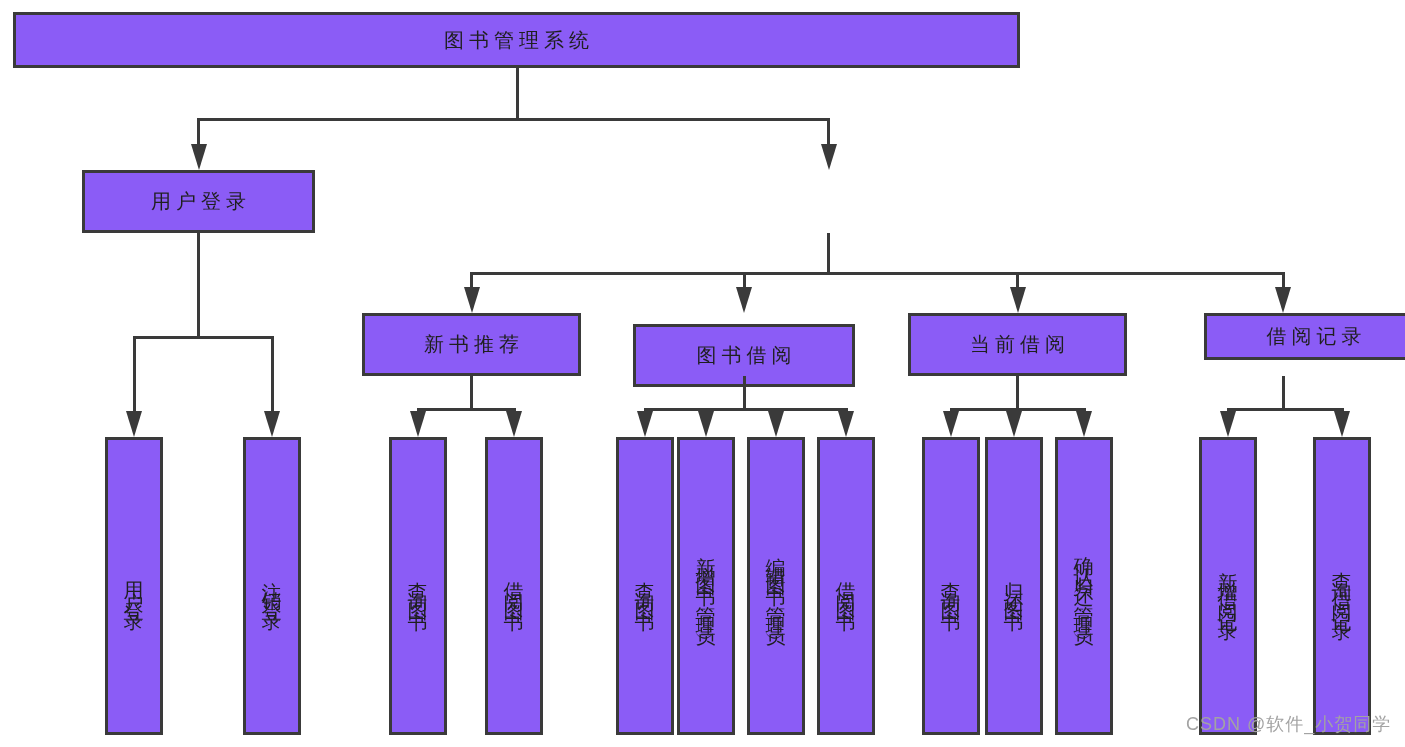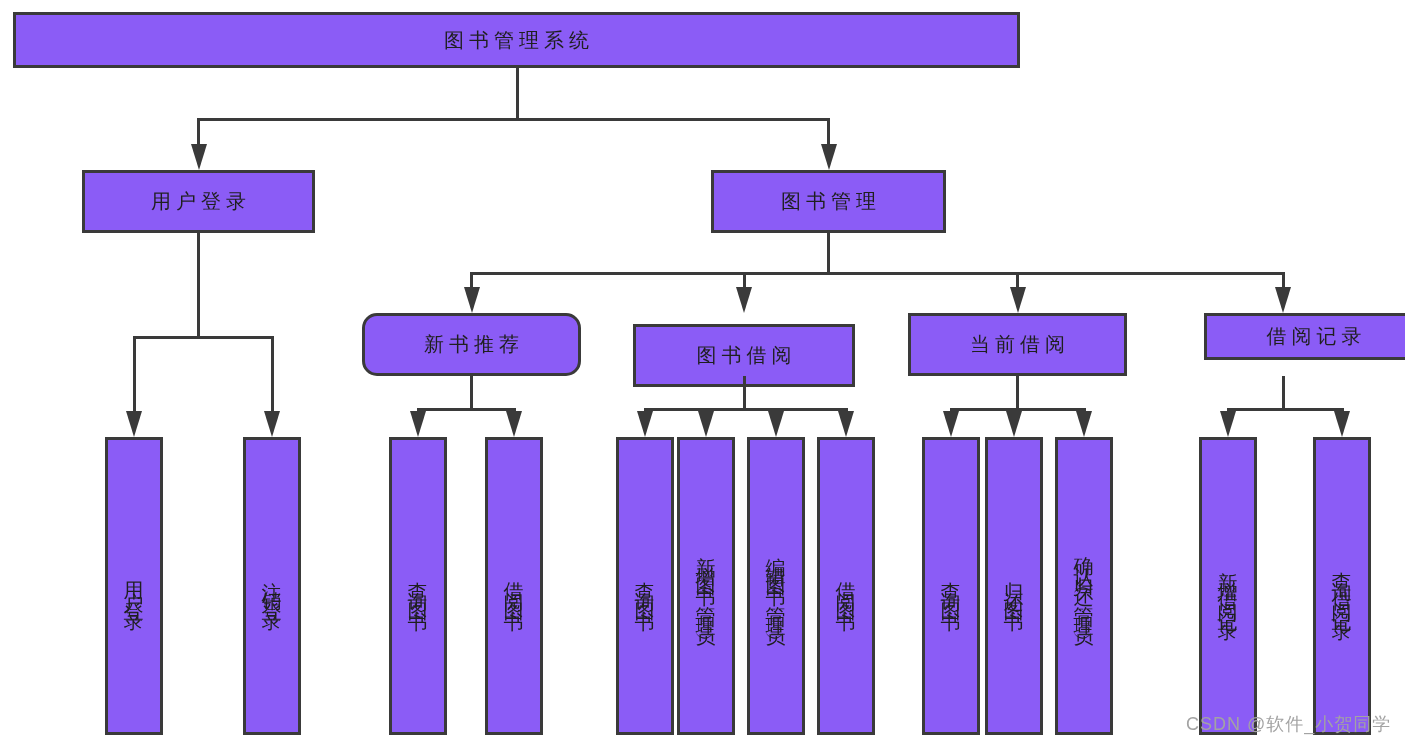--- a/index.html
+++ b/index.html
@@ -68,43 +68,40 @@
   <div class="vl" style="left:515.5px;top:68px;height:50px;"></div>
   <div class="hl" style="left:197px;top:118px;width:633px;"></div>
   <div class="vl" style="left:197px;top:118px;height:28px;"></div>
   <div class="ar" style="left:190.5px;top:144px;"></div>
   <div class="vl" style="left:827px;top:118px;height:28px;"></div>
   <div class="ar" style="left:820.5px;top:144px;"></div>
 
   <div class="box" style="left:82px;top:170px;width:233px;height:63px;">
     <span class="htext">用户登录</span>
   </div>
-  <div class="box" style="left:711px;top:170px;width:235px;height:63px;">
-    <span class="htext">图书管理</span>
-  </div>
 
   <div class="vl" style="left:197px;top:233px;height:103px;"></div>
   <div class="hl" style="left:132.5px;top:336px;width:141px;"></div>
   <div class="vl" style="left:132.5px;top:336px;height:75px;"></div>
   <div class="ar" style="left:126px;top:411px;"></div>
   <div class="vl" style="left:270.5px;top:336px;height:75px;"></div>
   <div class="ar" style="left:264px;top:411px;"></div>
 
   <div class="vl" style="left:827px;top:233px;height:39px;"></div>
   <div class="hl" style="left:470px;top:272px;width:814.5px;"></div>
   <div class="vl" style="left:470px;top:272px;height:17px;"></div>
   <div class="ar" style="left:463.5px;top:287px;"></div>
   <div class="vl" style="left:742.5px;top:272px;height:17px;"></div>
   <div class="ar" style="left:736px;top:287px;"></div>
   <div class="vl" style="left:1016px;top:272px;height:17px;"></div>
   <div class="ar" style="left:1009.5px;top:287px;"></div>
   <div class="vl" style="left:1281.5px;top:272px;height:17px;"></div>
   <div class="ar" style="left:1275px;top:287px;"></div>
 
-  <div class="box" style="left:362px;top:313px;width:219px;height:63px;border-radius:15px;">
+  <div class="box" style="left:362px;top:313px;width:219px;height:63px;">
     <span class="htext">新书推荐</span>
   </div>
   <div class="box" style="left:633px;top:324px;width:222px;height:63px;">
     <span class="htext">图书借阅</span>
   </div>
   <div class="box" style="left:908px;top:313px;width:219px;height:63px;">
     <span class="htext">当前借阅</span>
   </div>
   <div class="box" style="left:1204px;top:313px;width:220px;height:47px;">
     <span class="htext">借阅记录</span>

